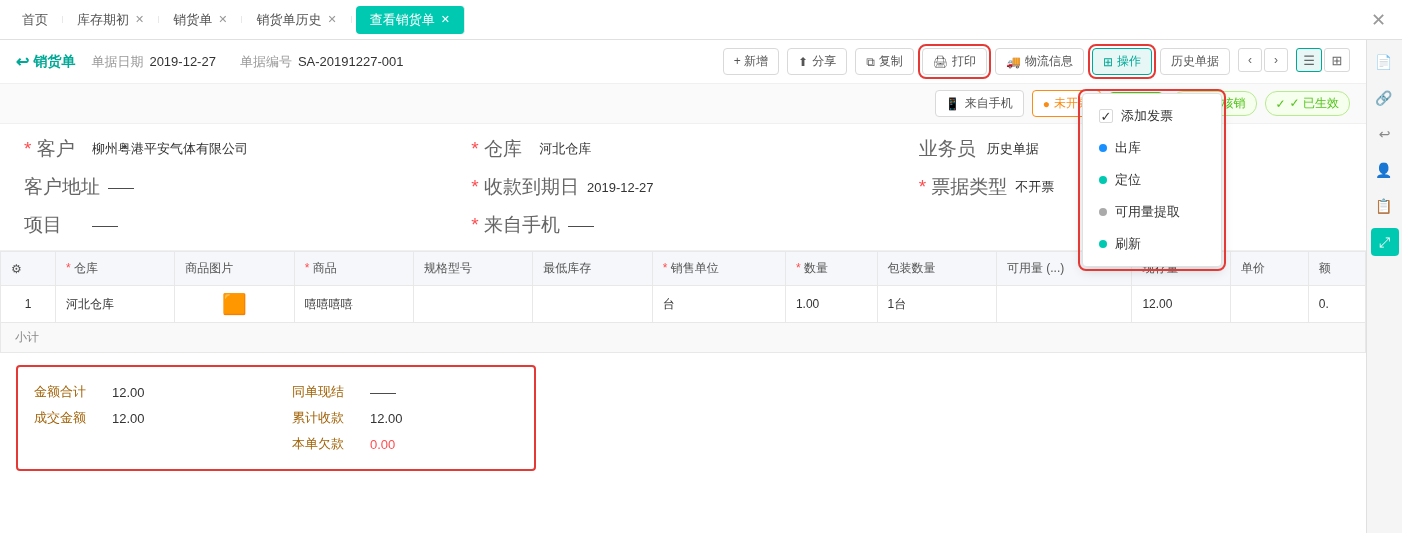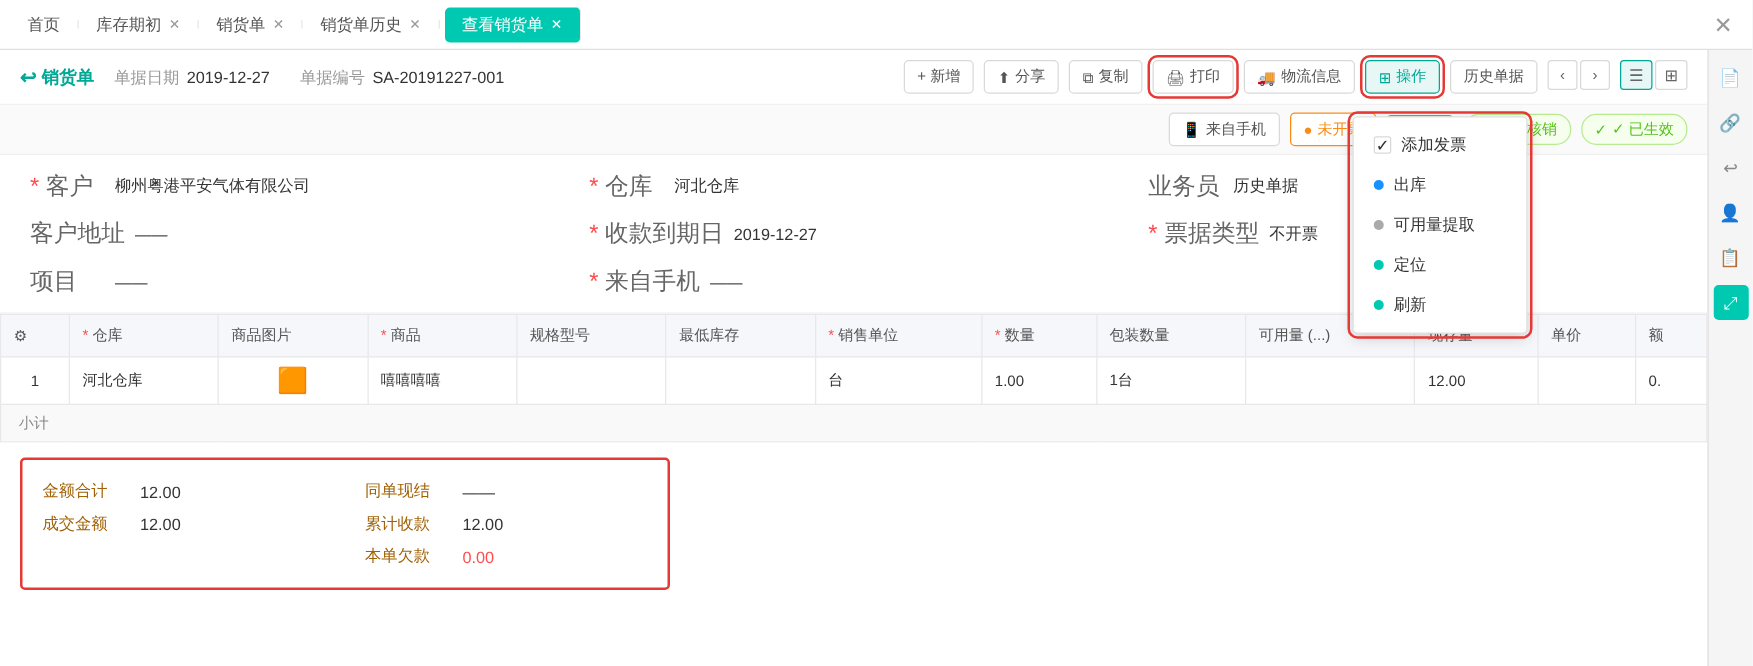--- a/index.html
+++ b/index.html
@@ -392,26 +392,26 @@
   <div class="dropdown-popup">
     <div class="dropdown-item">
       <span class="checkbox-icon">✓</span>
       <span>添加发票</span>
     </div>
     <div class="dropdown-item">
       <span class="dot dot-blue"></span>
       <span>出库</span>
     </div>
     <div class="dropdown-item">
+      <span class="dot dot-teal"></span>
+      <span>定位</span>
+    </div>
+    <div class="dropdown-item">
       <span class="dot dot-gray"></span>
       <span>可用量提取</span>
-    </div>
-    <div class="dropdown-item">
-      <span class="dot dot-teal"></span>
-      <span>定位</span>
     </div>
     <div class="dropdown-item">
       <span class="dot dot-teal"></span>
       <span>刷新</span>
     </div>
   </div>
 
 </div>
 
 </body></html>

